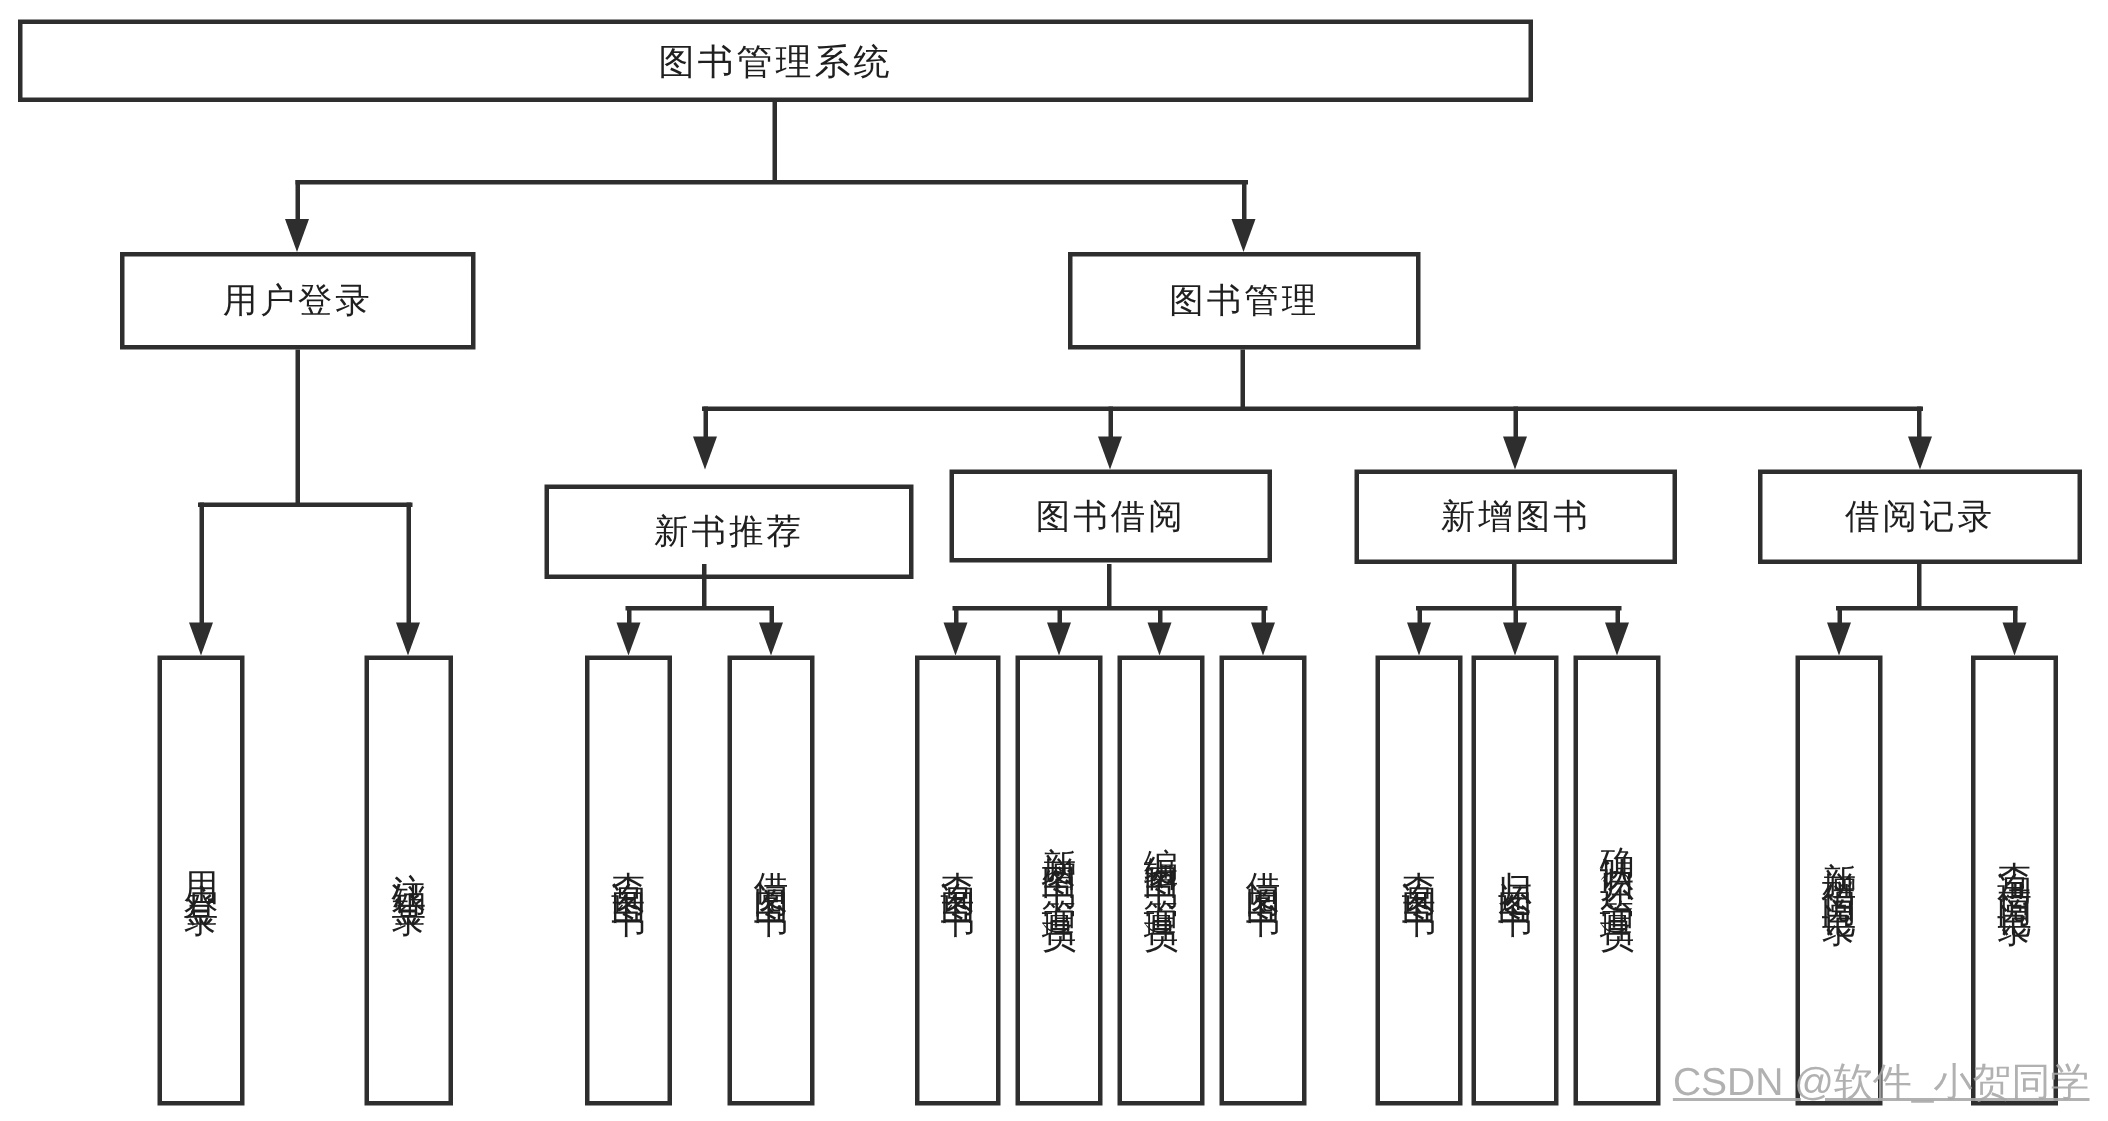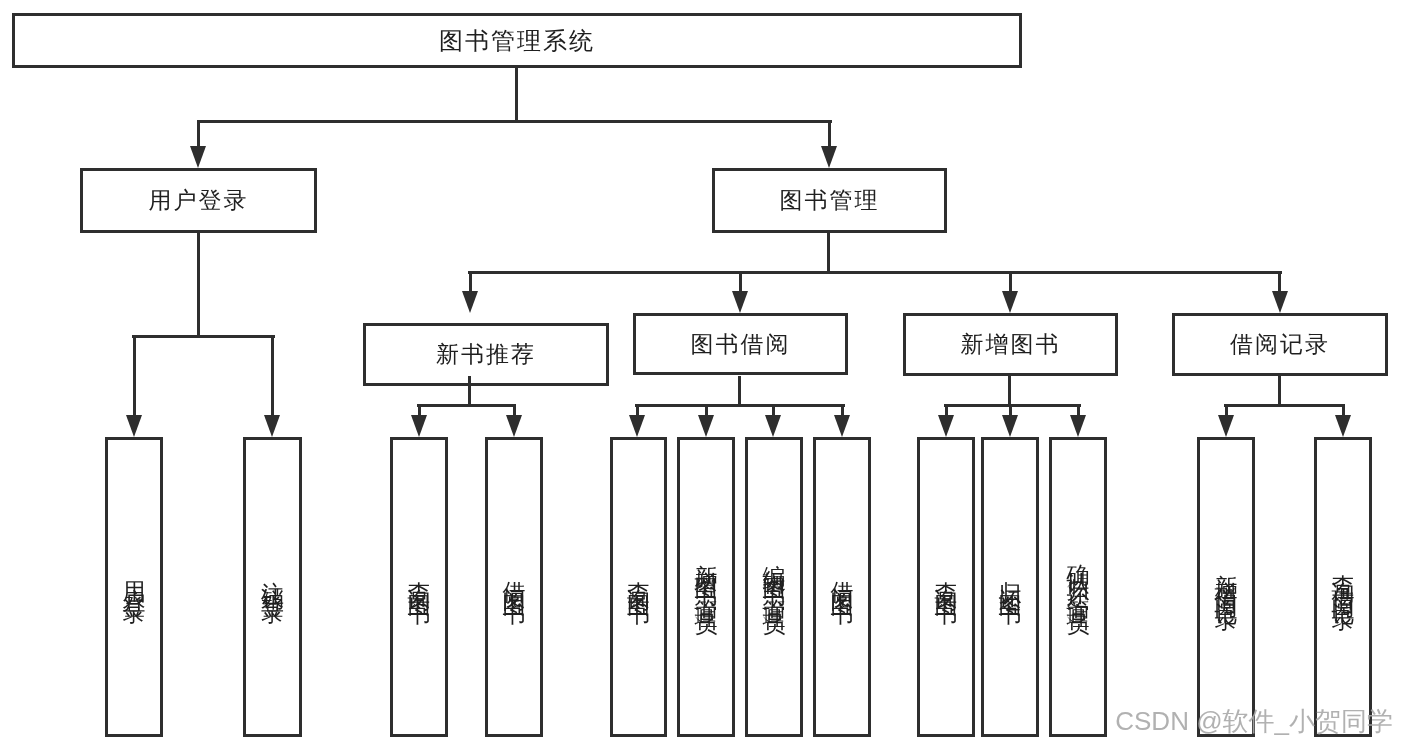--- a/index.html
+++ b/index.html
@@ -52,20 +52,21 @@
     border-top: 22px solid #2e2e2e;
   }
   #watermark {
     position: absolute;
     top: 704px;
     right: 12px;
     font-size: 26px;
     color: rgba(168, 168, 168, 0.9);
     white-space: nowrap;
     z-index: 10;
+    text-decoration: underline;
   }
 </style>
 </head>
 <body>
 
 <div id="canvas">
 
   <div class="box root-box" style="left:12px; top:13px; width:1010px; height:55px;">图书管理系统</div>
 
   <div class="vline" style="left:515px; top:68px; height:54px;"></div>

